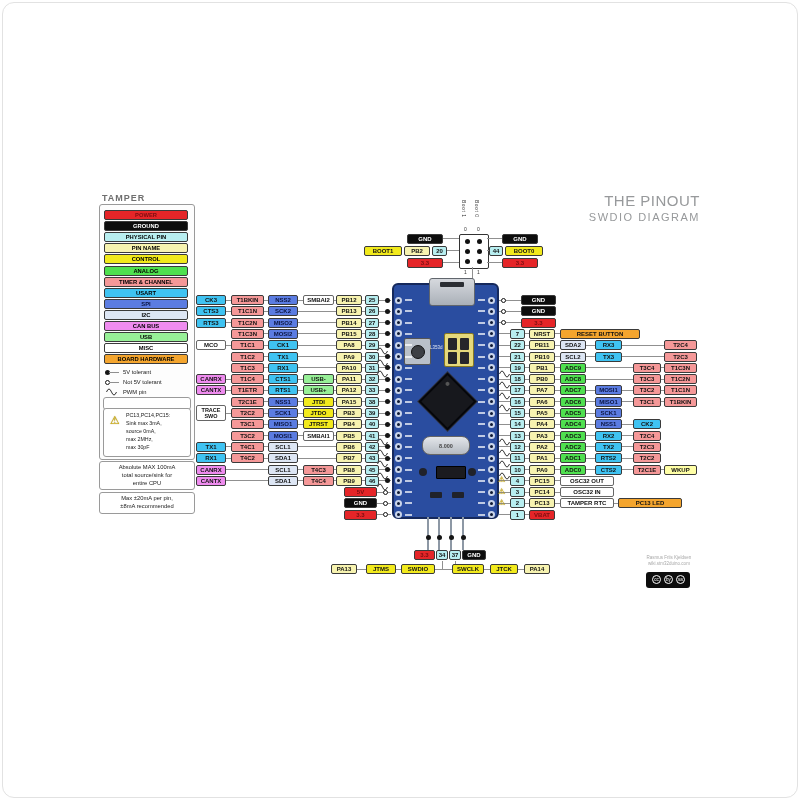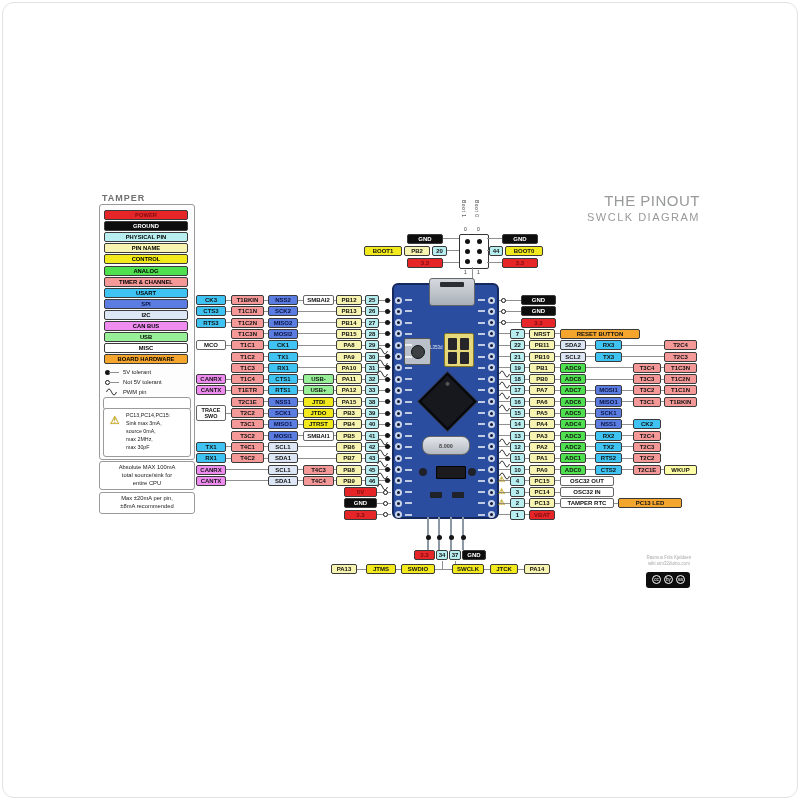--- a/index.html
+++ b/index.html
@@ -87,21 +87,21 @@
   #l353{position:absolute;left:430px;top:345px;font-size:4.5px;color:rgba(255,255,255,.85);}
 </style>
 </head>
 <body>
 
 <div id="stage">
   <div id="frame"></div>
 
   <div id="title">
     <div class="t1">THE PINOUT</div>
-    <div class="t3">SWCLK DIAGRAM</div>
+    <div class="t3">SWDIO DIAGRAM</div>
   </div>
 
   <div id="legend-heading">TAMPER</div>
   <div id="legend-box"></div>
   <div id="legend-rows">
       <div class="leg-row c-power" style="top: 210px;">POWER</div>
       <div class="leg-row c-ground" style="top: 221.1px;">GROUND</div>
       <div class="leg-row c-pin" style="top: 232.2px;">PHYSICAL PIN</div>
       <div class="leg-row c-name" style="top: 243.3px;">PIN NAME</div>
       <div class="leg-row c-control" style="top: 254.4px;">CONTROL</div>

